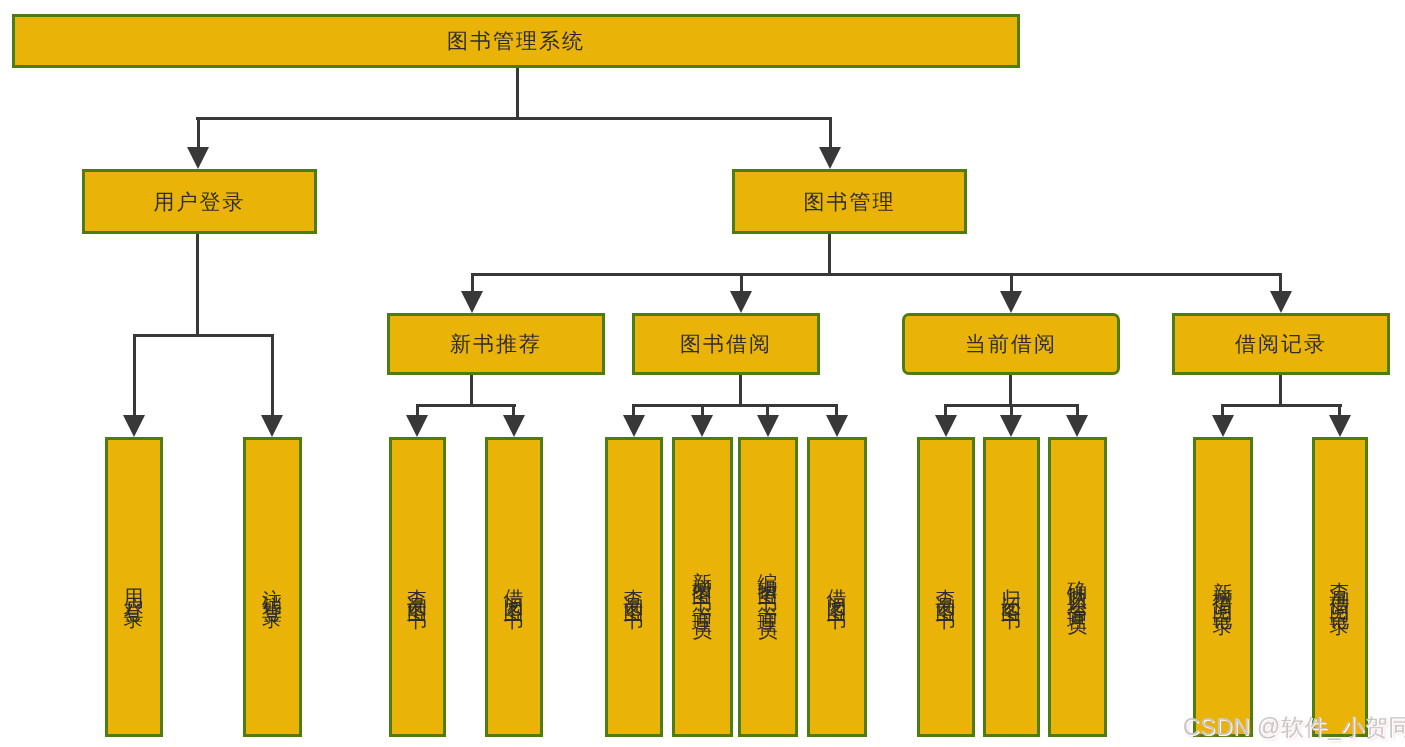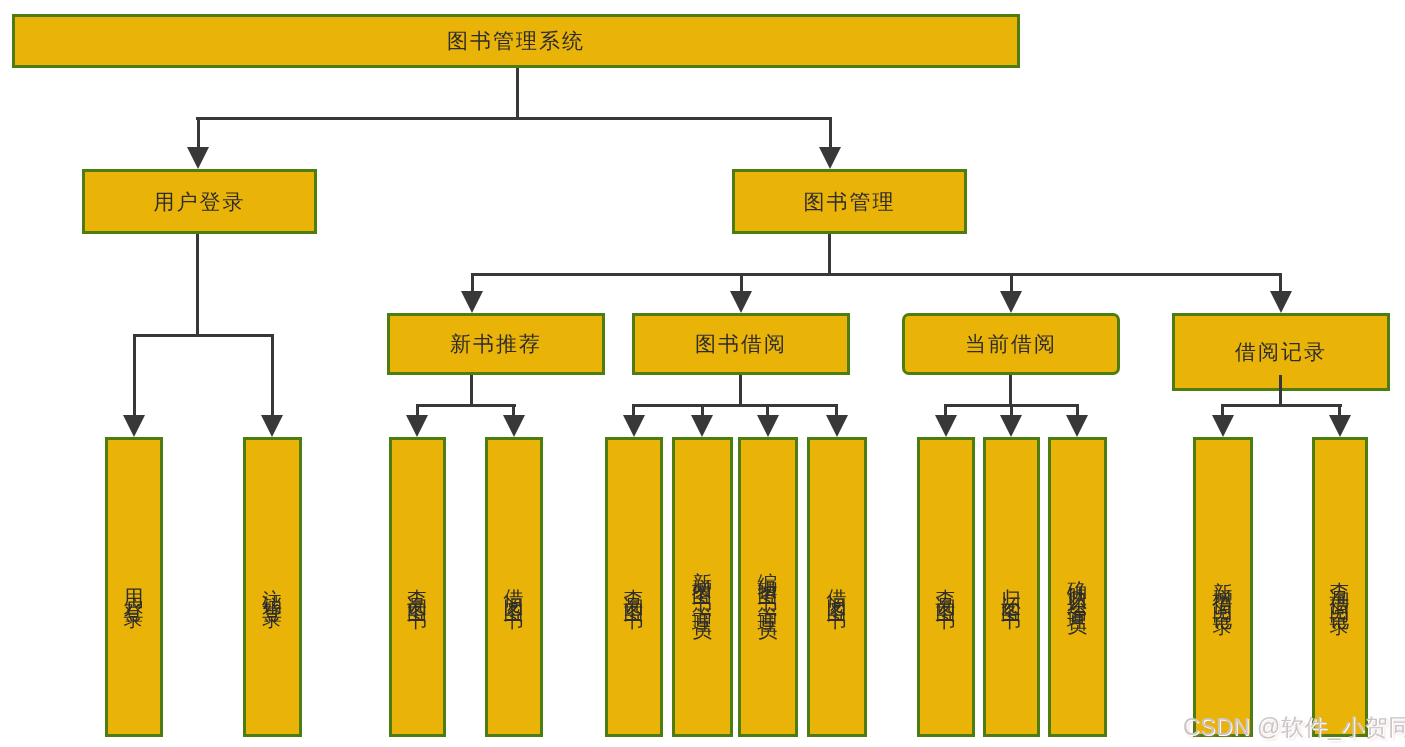--- a/index.html
+++ b/index.html
@@ -106,27 +106,27 @@
   <div class="vline" style="left:740px;  top:273px; height:20px;"></div>
   <div class="arrow" style="left:730px;  top:291px;"></div>
   <div class="vline" style="left:1010px; top:273px; height:20px;"></div>
   <div class="arrow" style="left:1000px; top:291px;"></div>
   <div class="vline" style="left:1279px; top:273px; height:20px;"></div>
   <div class="arrow" style="left:1270px; top:291px;"></div>
 
   <div class="node" style="left:363px; top:313px; width:218px; height:62px;margin-left:24px;">
     <span class="hlabel">新书推荐</span>
   </div>
-  <div class="node" style="left:632px; top:313px; width:218px; height:62px;">
+  <div class="node" style="left:632px; top:313px; width:188px; height:62px;">
     <span class="hlabel">图书借阅</span>
   </div>
   <div class="node" style="left:902px; top:313px; width:218px; height:62px;border-radius:7px;">
     <span class="hlabel">当前借阅</span>
   </div>
-  <div class="node" style="left:1172px; top:313px; width:218px; height:78px;">
+  <div class="node" style="left:1172px; top:313px; width:218px; height:62px;">
     <span class="hlabel">借阅记录</span>
   </div>
 
   <div class="vline" style="left:470px; top:375px; height:31px;"></div>
   <div class="hline" style="left:416px; top:404px; width:100px;"></div>
   <div class="vline" style="left:416px; top:404px; height:13px;"></div>
   <div class="arrow" style="left:406px; top:415px;"></div>
   <div class="vline" style="left:512px; top:404px; height:13px;"></div>
   <div class="arrow" style="left:503px; top:415px;"></div>
 

